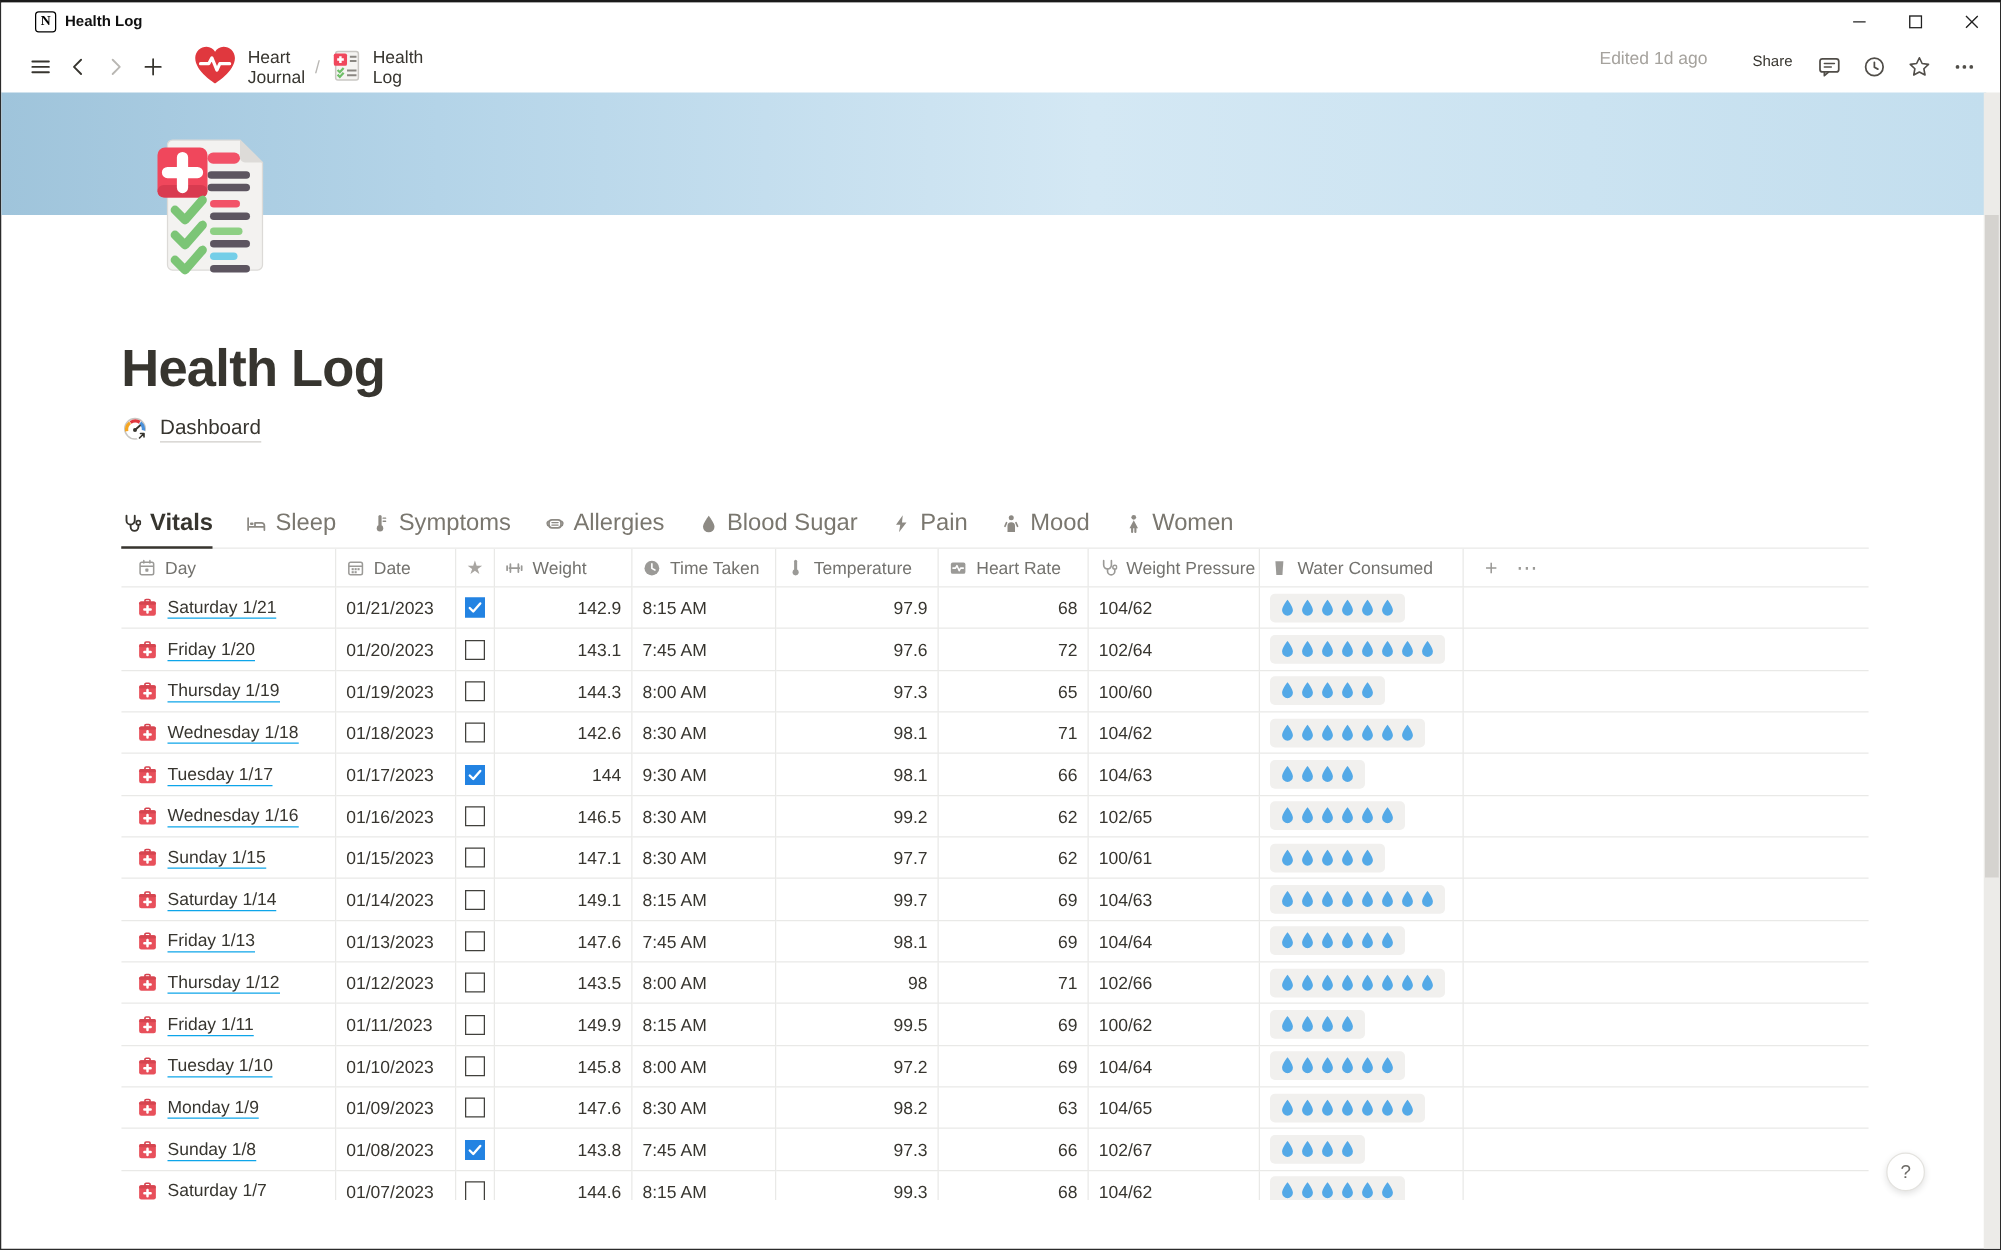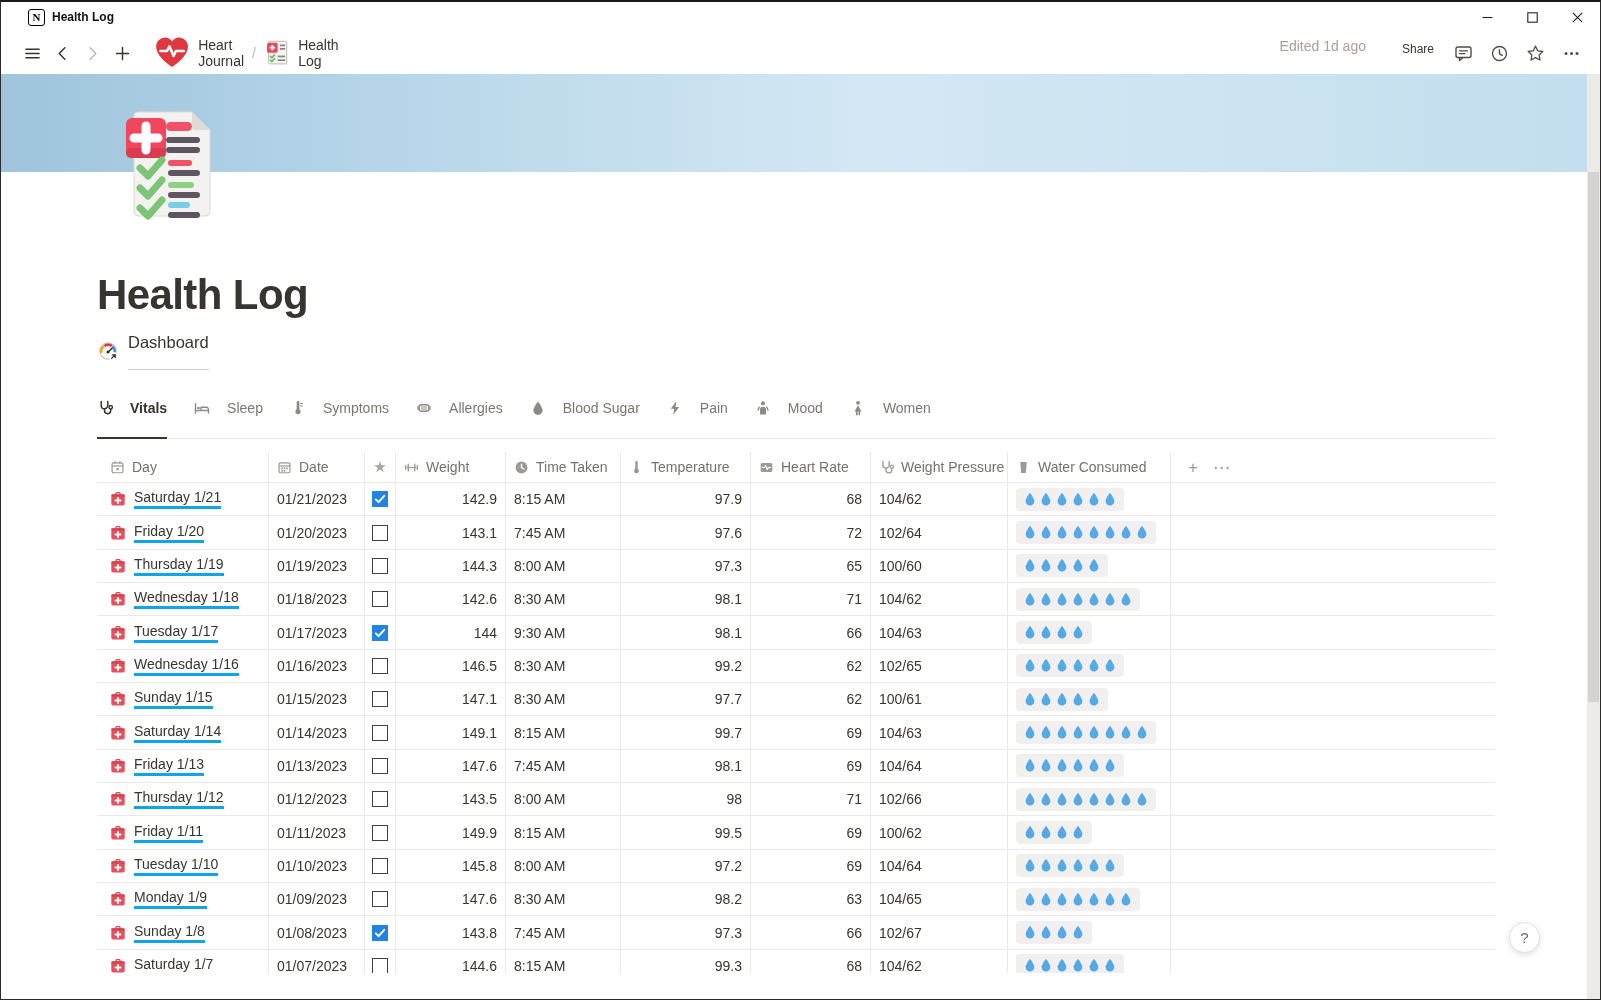--- a/index.html
+++ b/index.html
@@ -34,46 +34,46 @@
     background:linear-gradient(90deg,#9FC4DB 0%,#B4D4E8 22%,#D4E8F4 55%,#CBE3F1 80%,#C3DEEE 100%); }
 
   
   .scrollbar { position:absolute; top:72px; right:0; bottom:0; width:13px; background:#ECEBE8; }
   .scroll-thumb { position:absolute; left:1px; right:1px; top:98px; height:530px; background:#D5D3CF; border-radius:0px; }
 
   
   .page-icon { position:absolute; top:102px; left:117px; width:102px; height:120px; }
   .page-title { position:absolute; top:269px; left:96px; font-size:42px; font-weight:700; letter-spacing:-0.6px; color:#37352F; }
   .dash-link { position:absolute; top:331px; left:97px; display:flex; align-items:center; gap:9px; font-size:16.5px; }
-  .dash-link .lbl { color:#37352F; border-bottom:1px solid #CFCDC9; padding-bottom:17px; }
+  .dash-link .lbl { color:#37352F; border-bottom:1px solid #CFCDC9; padding-bottom:1px; }
   .dash-link svg { width:21px; height:21px; }
 
   
   .tabs { position:absolute; top:398px; left:96px; width:1398px; height:39px; display:flex; align-items:center; gap:27px; border-bottom:1px solid #E9E9E7; }
-  .tab { display:flex; align-items:flex-start; gap:17px; height:100%; color:#7A776F; font-size:14px; position:relative; }
+  .tab { display:flex; align-items:center; gap:7px; height:100%; color:#7A776F; font-size:19px; position:relative; }
   .tab svg { width:16px; height:16px; color:#8D8A84; }
   .tab.active { color:#37352F; font-weight:700; }
   .tab.active svg { color:#37352F; }
   .tab.active::after { content:""; position:absolute; left:0; right:0; bottom:-1px; height:2px; background:#37352F; }
 
   
-  .table { position:absolute; top:437px; left:96px; width:1398px; height:521px; overflow:hidden; font-size:14px;margin-top:13px; }
+  .table { position:absolute; top:437px; left:96px; width:1398px; height:521px; overflow:hidden; font-size:14px; }
   .tr { display:grid; grid-template-columns:172px 96px 31px 110px 115px 130px 120px 137px 163px 1fr; }
   .th-row { height:31px; color:#73726E; }
   .row { height:33.35px; }
   .td, .th { display:flex; align-items:center; padding:0 8px; border-right:1px solid #E9E9E7; border-bottom:1px solid #E9E9E7; overflow:hidden; white-space:nowrap; }
   .td:last-child, .th:last-child { border-right:none; }
   .th { gap:7px; }
   .th svg { width:15px; height:15px; color:#9B9A97; flex:none; }
   .th.c-day, .td.c-day { padding-left:13px; }
   .c-star { justify-content:center; padding:0; }
   .num { justify-content:flex-end; }
   .day-wrap { display:flex; align-items:center; gap:8px; min-width:0; }
   .day-wrap svg { width:16px; height:16px; flex:none; }
-  .day-label { font-weight:500; color:#37352F; border-bottom:3px solid #0ea5e9; padding-bottom:1px; }
+  .day-label { font-weight:500; color:#37352F; border-bottom:1px solid #0ea5e9; padding-bottom:1px; }
   .checkbox { width:16px; height:16px; border:1.4px solid #41403C; background:#fff; display:flex; align-items:center; justify-content:center; }
   .checkbox svg { display:none; width:12px; height:12px; }
   .checkbox.checked { background:#2383E2; border-color:#2383E2; }
   .checkbox.checked svg { display:block; }
   .water-pill { display:inline-flex; align-items:center; gap:4px; background:#F1F0EE; border-radius:4px; padding:4px 8px; height:23px; }
   .water-pill svg { width:12px; height:15px; flex:none; }
   .th-star-glyph { color:#A8A5A1; font-size:15px; }
   .plus-cell { gap:15px; padding-left:17px; color:#9B9A97; font-size:17px; border-right:none; }
   .plus-cell span { line-height:1; }
 

